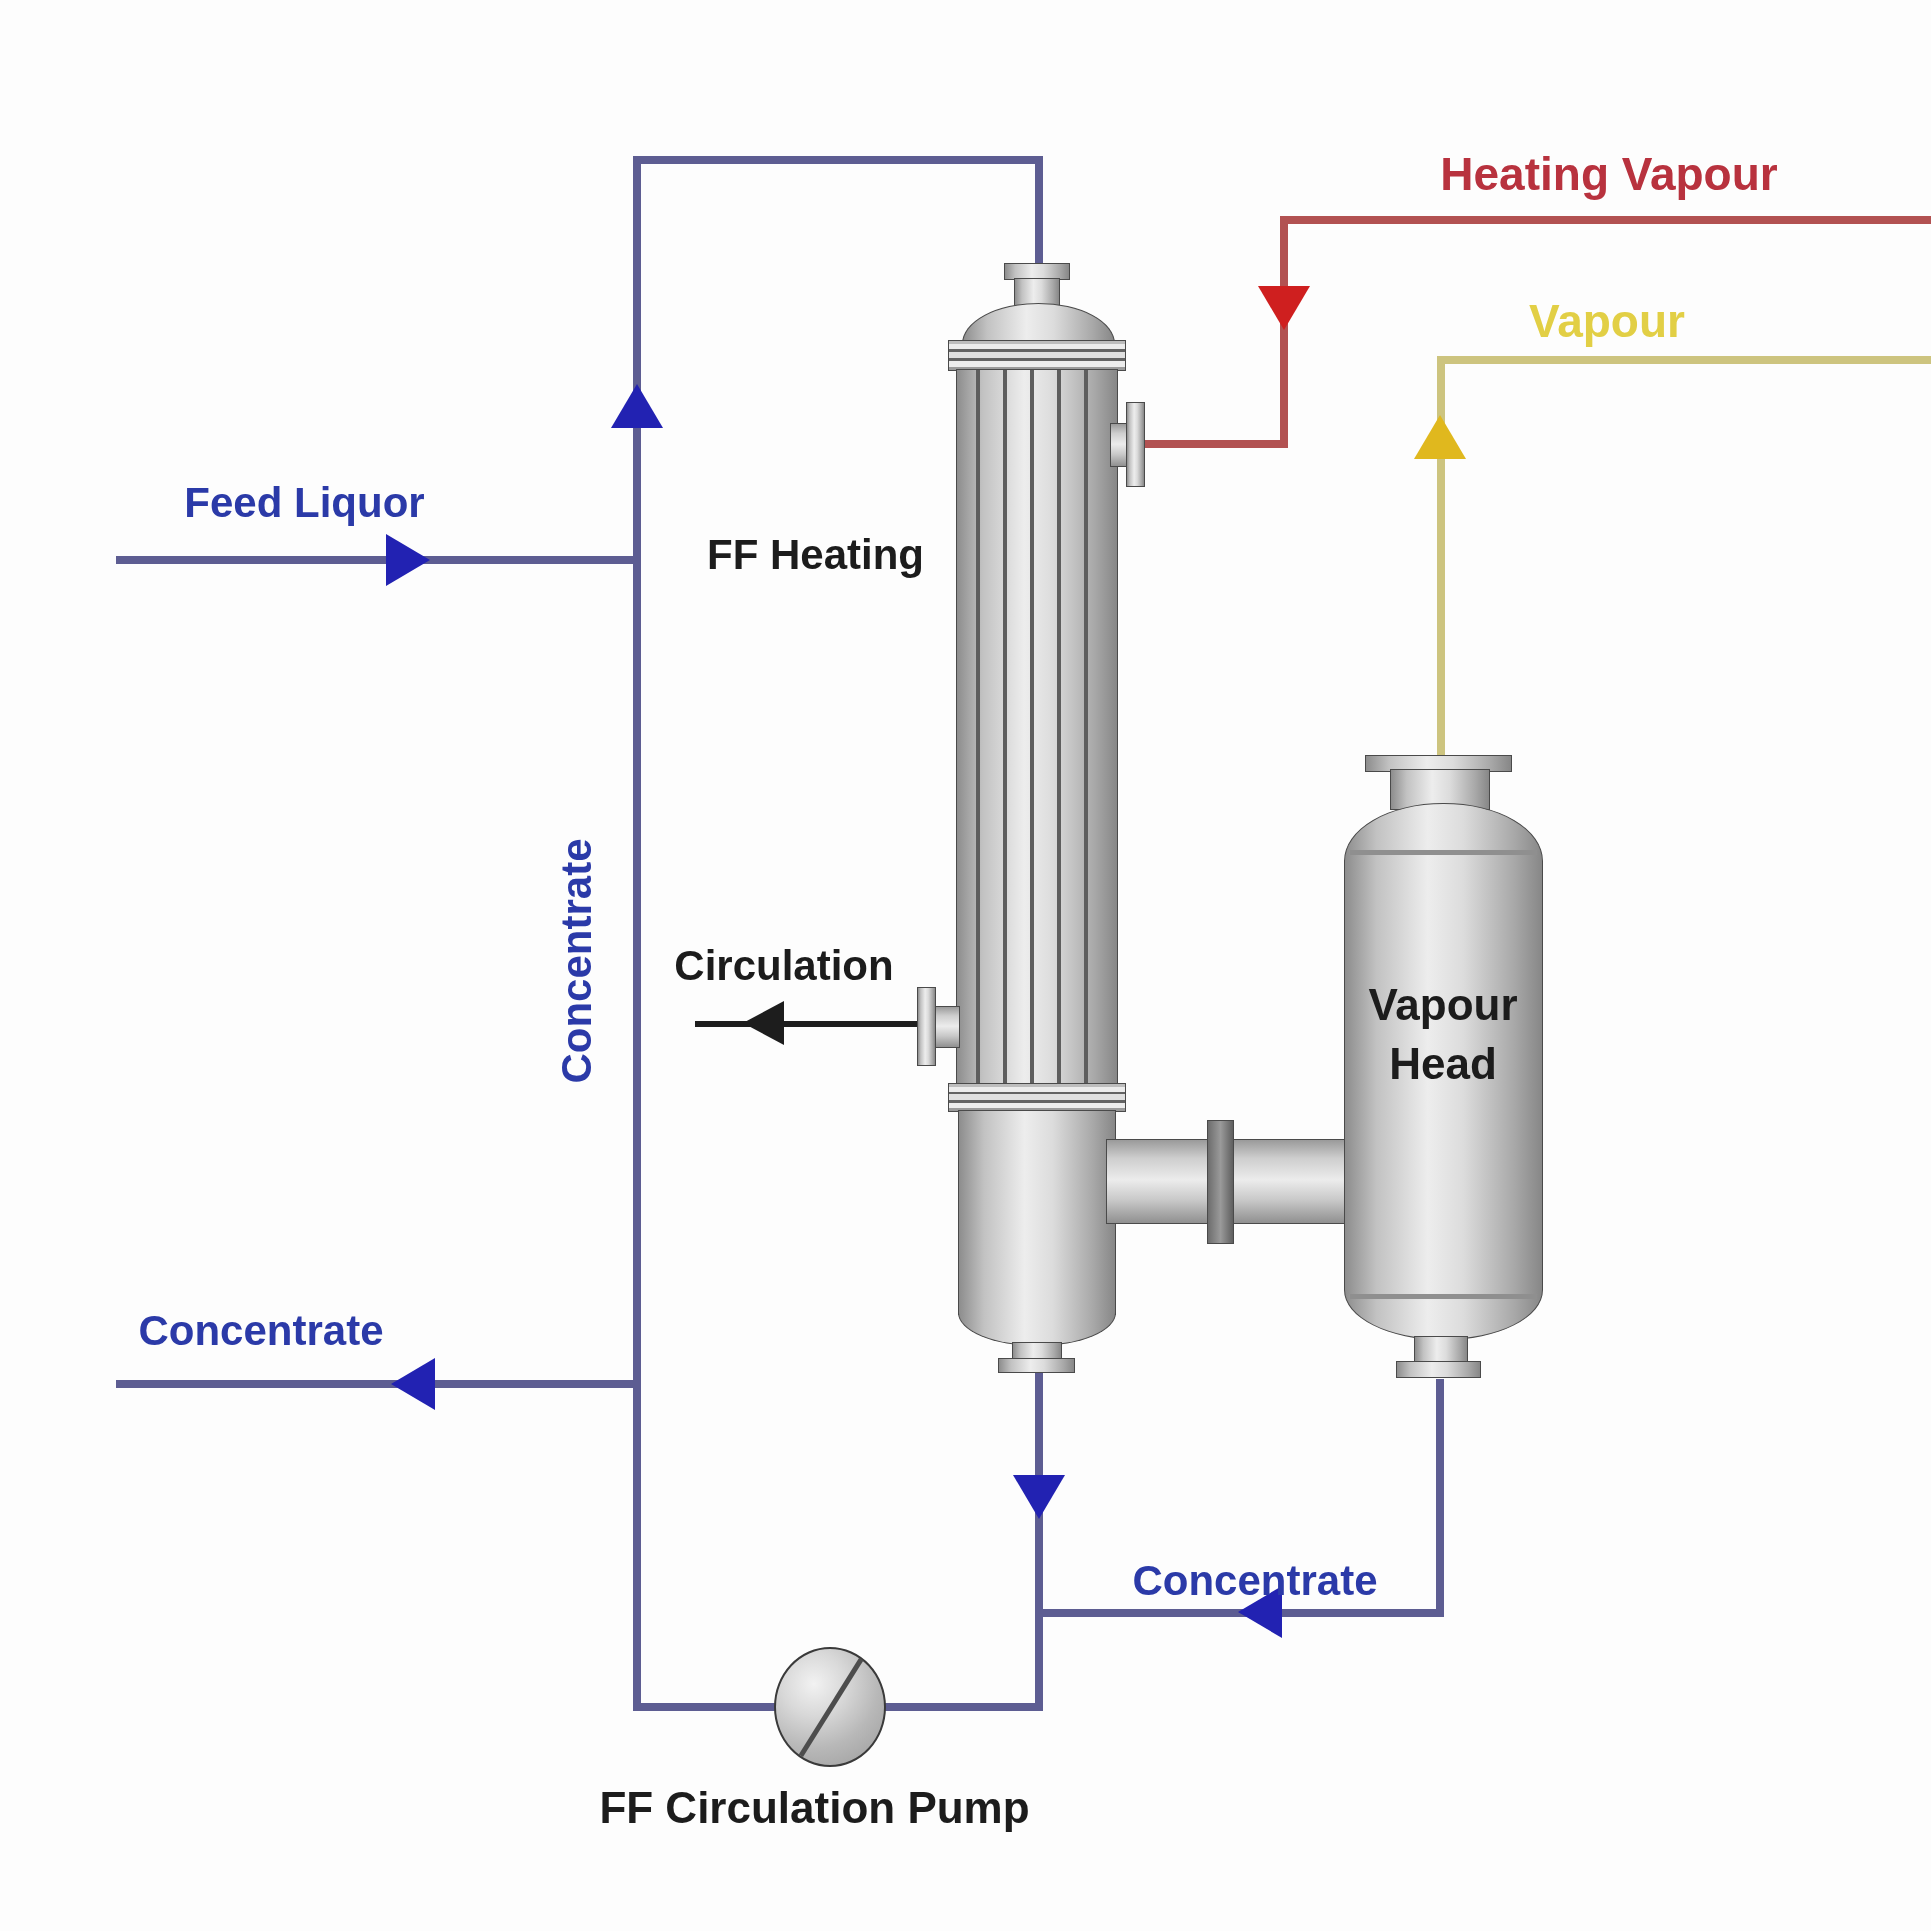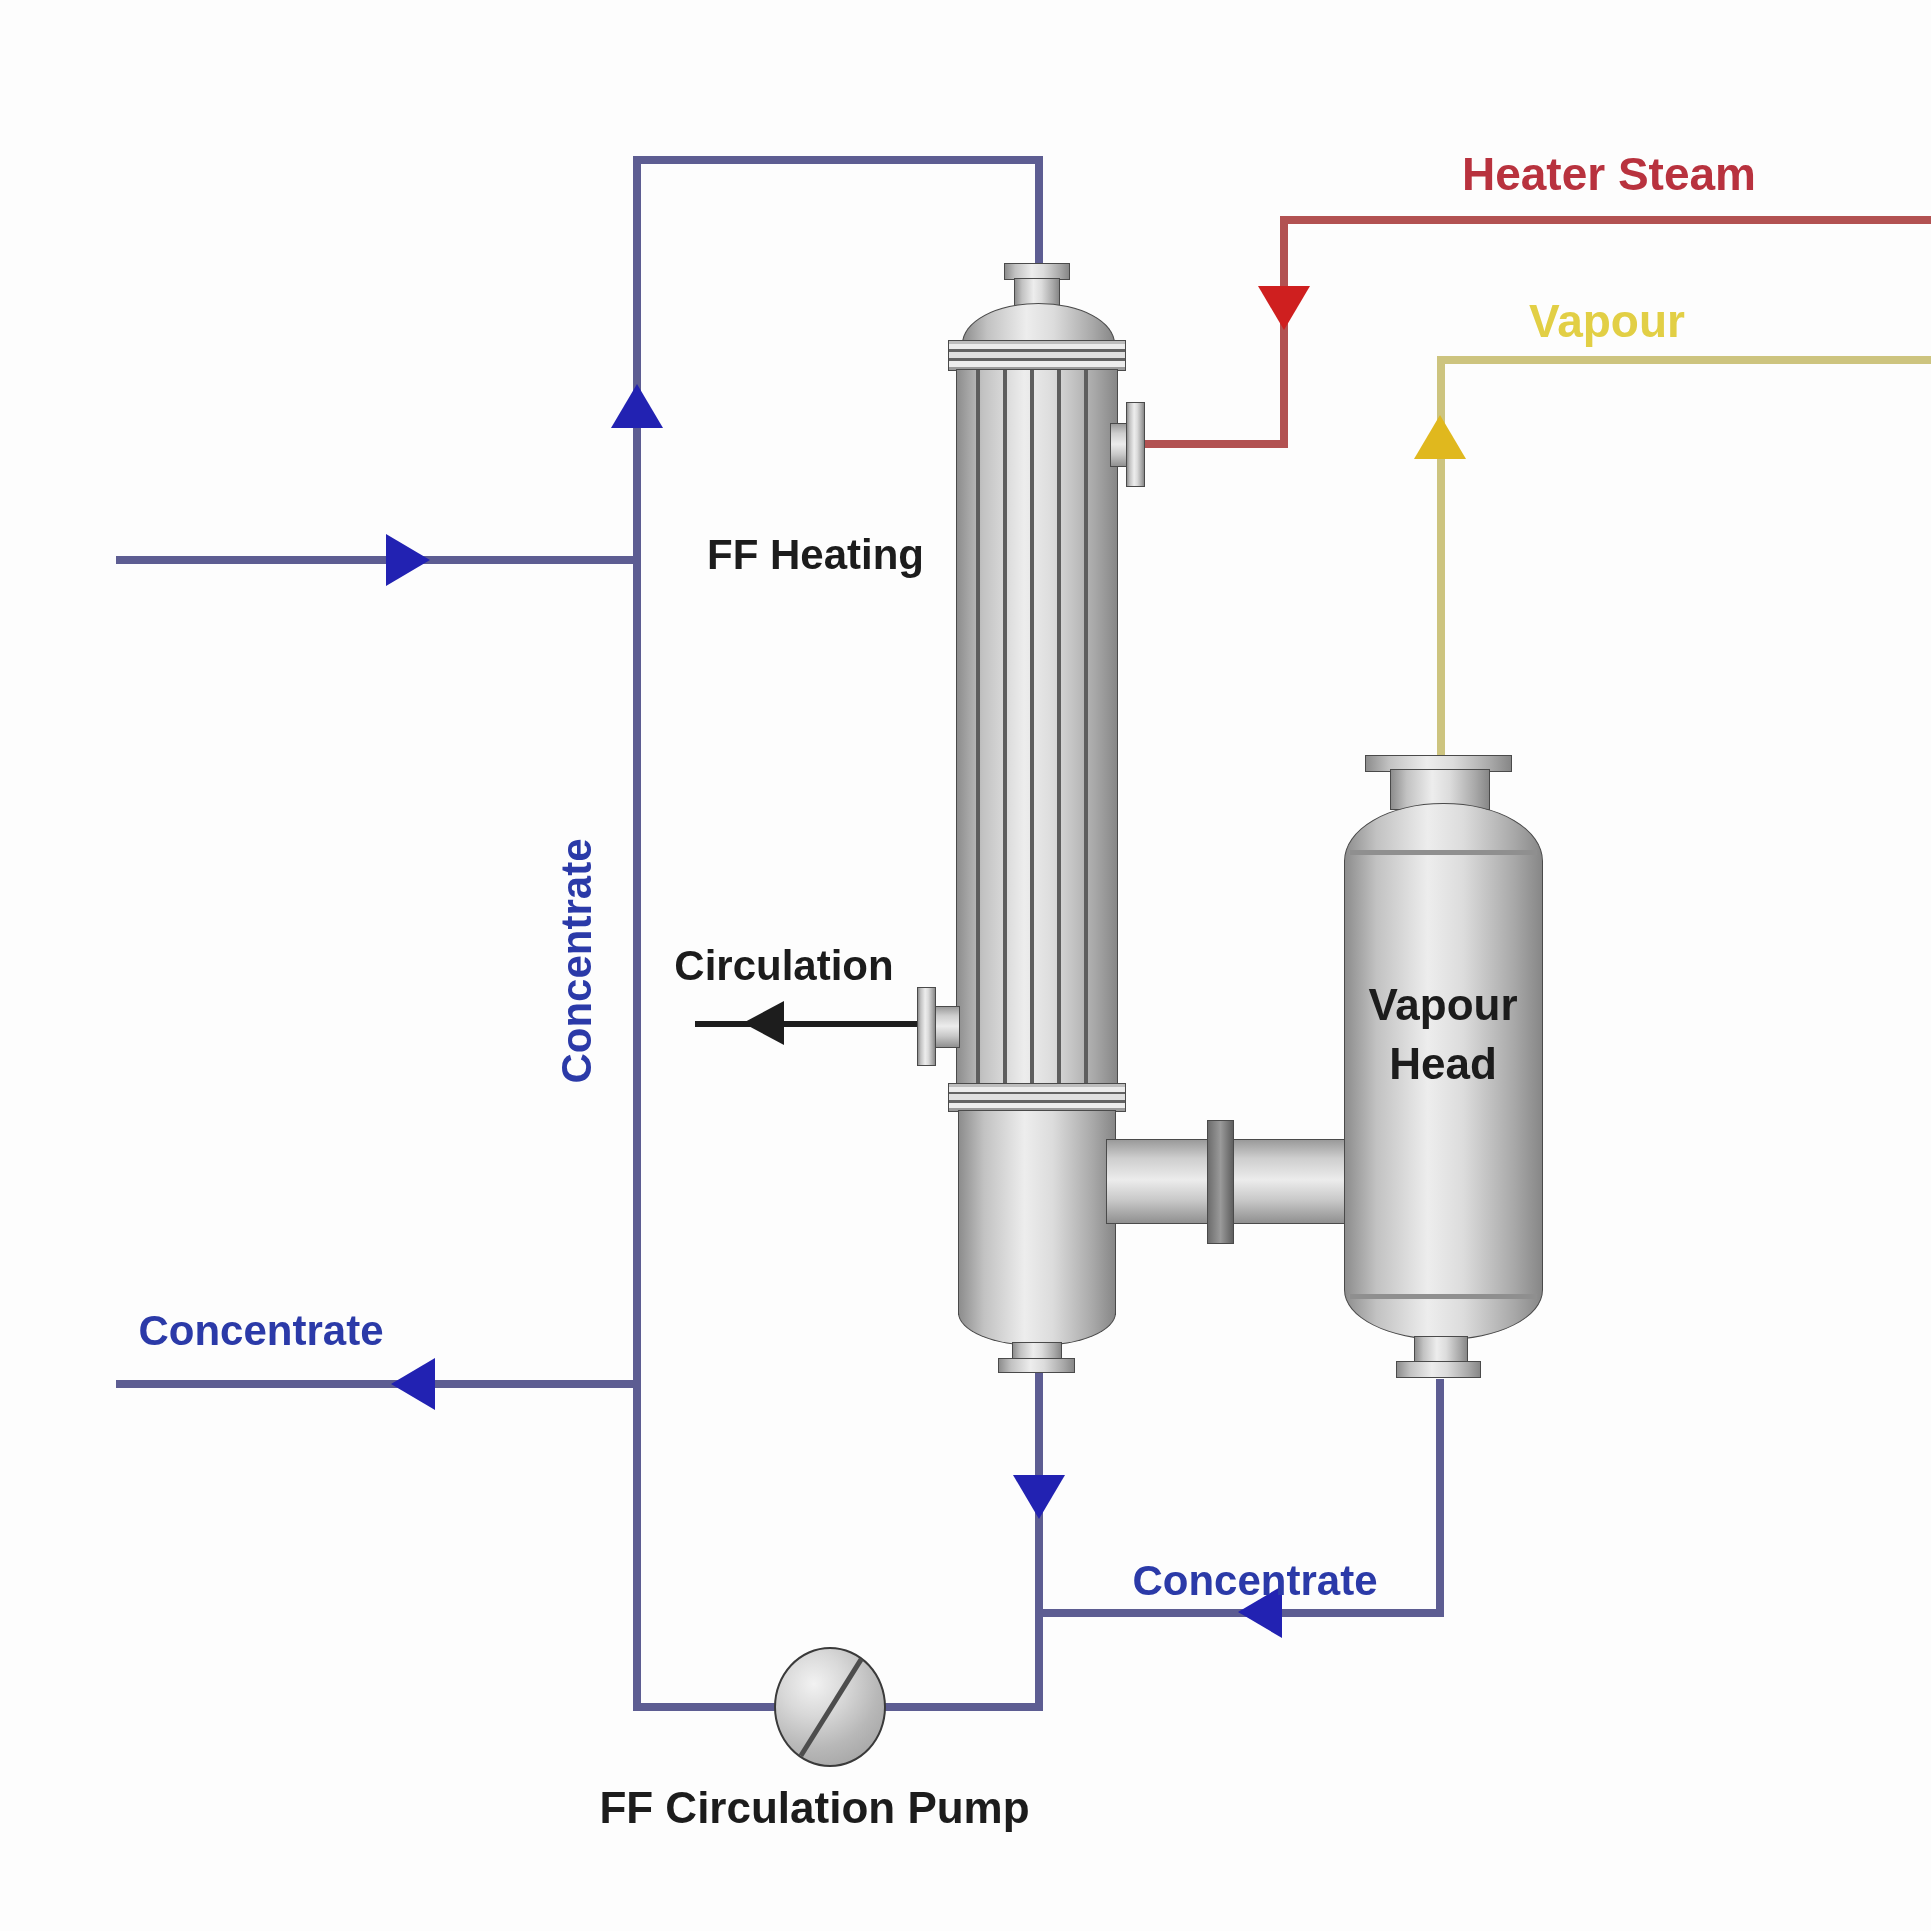--- a/index.html
+++ b/index.html
@@ -106,24 +106,25 @@
 
   <div class="tri tri-right ab" style="left:386px;top:534px;"></div>
   <div class="tri tri-up ab" style="left:611px;top:384px;"></div>
   <div class="tri tri-left ab" style="left:391px;top:1358px;"></div>
   <div class="tri tri-down ab" style="left:1013px;top:1475px;"></div>
   <div class="tri tri-left ab" style="left:1238px;top:1586px;"></div>
   <div class="tri tri-left tri-sm ak" style="left:743px;top:1001px;"></div>
   <div class="tri tri-down ar" style="left:1258px;top:286px;"></div>
   <div class="tri tri-up ay" style="left:1414px;top:415px;"></div>
 
+  <div class="label t-blue" style="left:116px;top:475px;width:377px;">Feed Liquor</div>
   <div class="label t-black" style="left:661px;top:527px;width:309px;">FF Heating</div>
   <div class="label t-blue vertical" style="left:577px;top:961px;width:309px;">Concentrate</div>
   <div class="label t-black" style="left:639px;top:938px;width:290px;">Circulation</div>
-  <div class="label t-red" style="left:1416px;top:143px;width:386px;">Heater Steam</div>
+  <div class="label t-red" style="left:1416px;top:143px;width:386px;">Heating Vapour</div>
   <div class="label t-yellow" style="left:1462px;top:290px;width:290px;">Vapour</div>
   <div class="label t-black" style="left:1327px;top:975px;width:232px;font-size:44px;">Vapour
 Head</div>
   <div class="label t-blue" style="left:97px;top:1303px;width:328px;">Concentrate</div>
   <div class="label t-blue" style="left:1091px;top:1553px;width:328px;">Concentrate</div>
   <div class="label t-black" style="left:573px;top:1778px;width:483px;font-size:44px;">FF Circulation Pump</div>
 
 </div>
 
 

